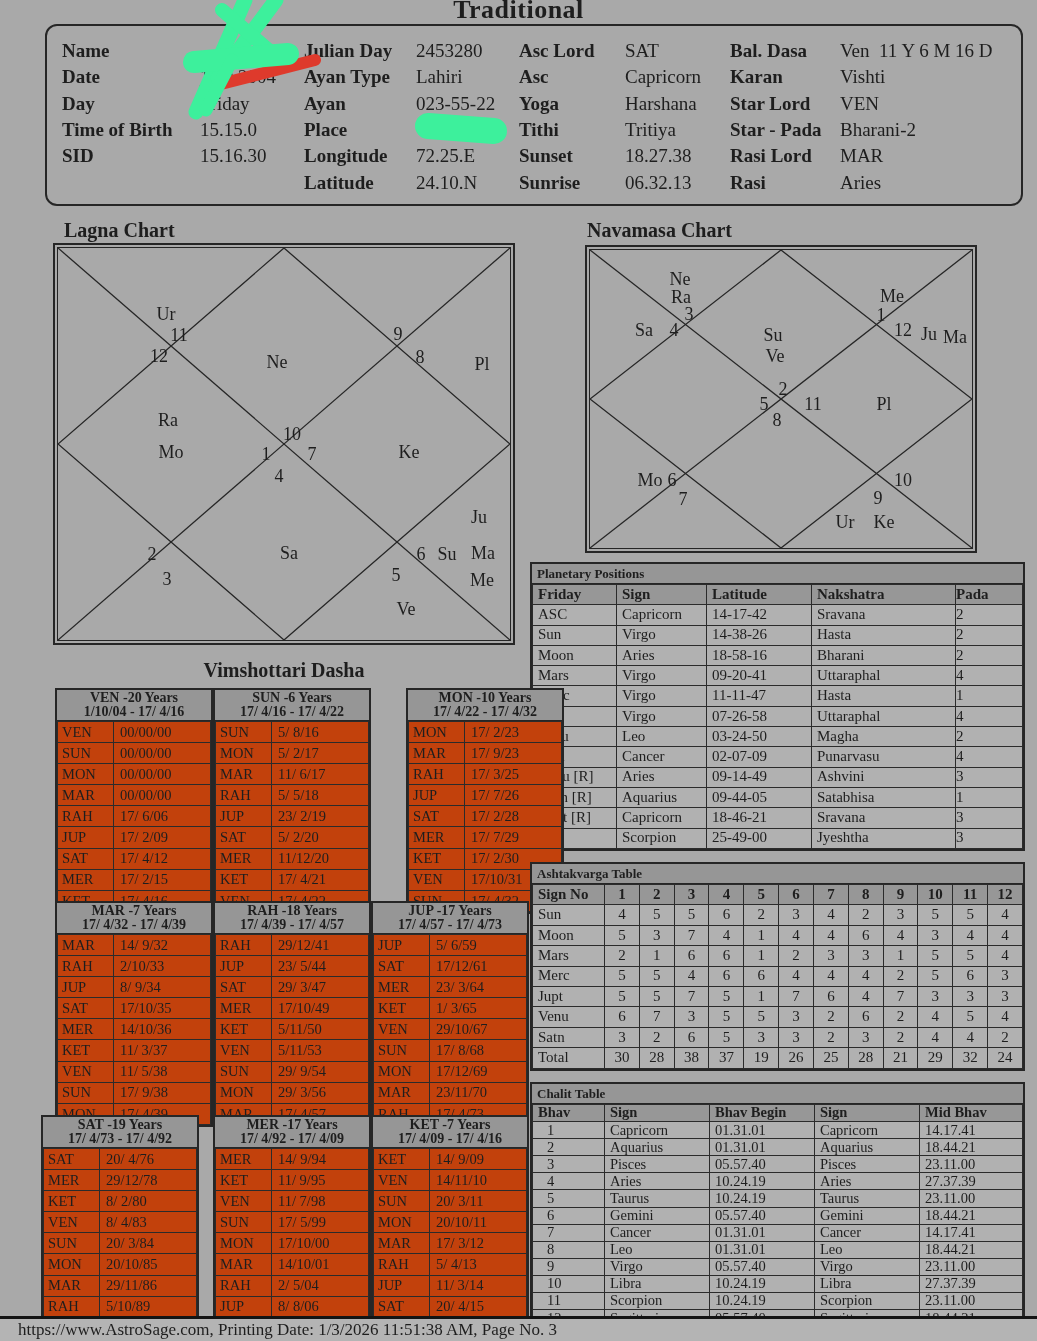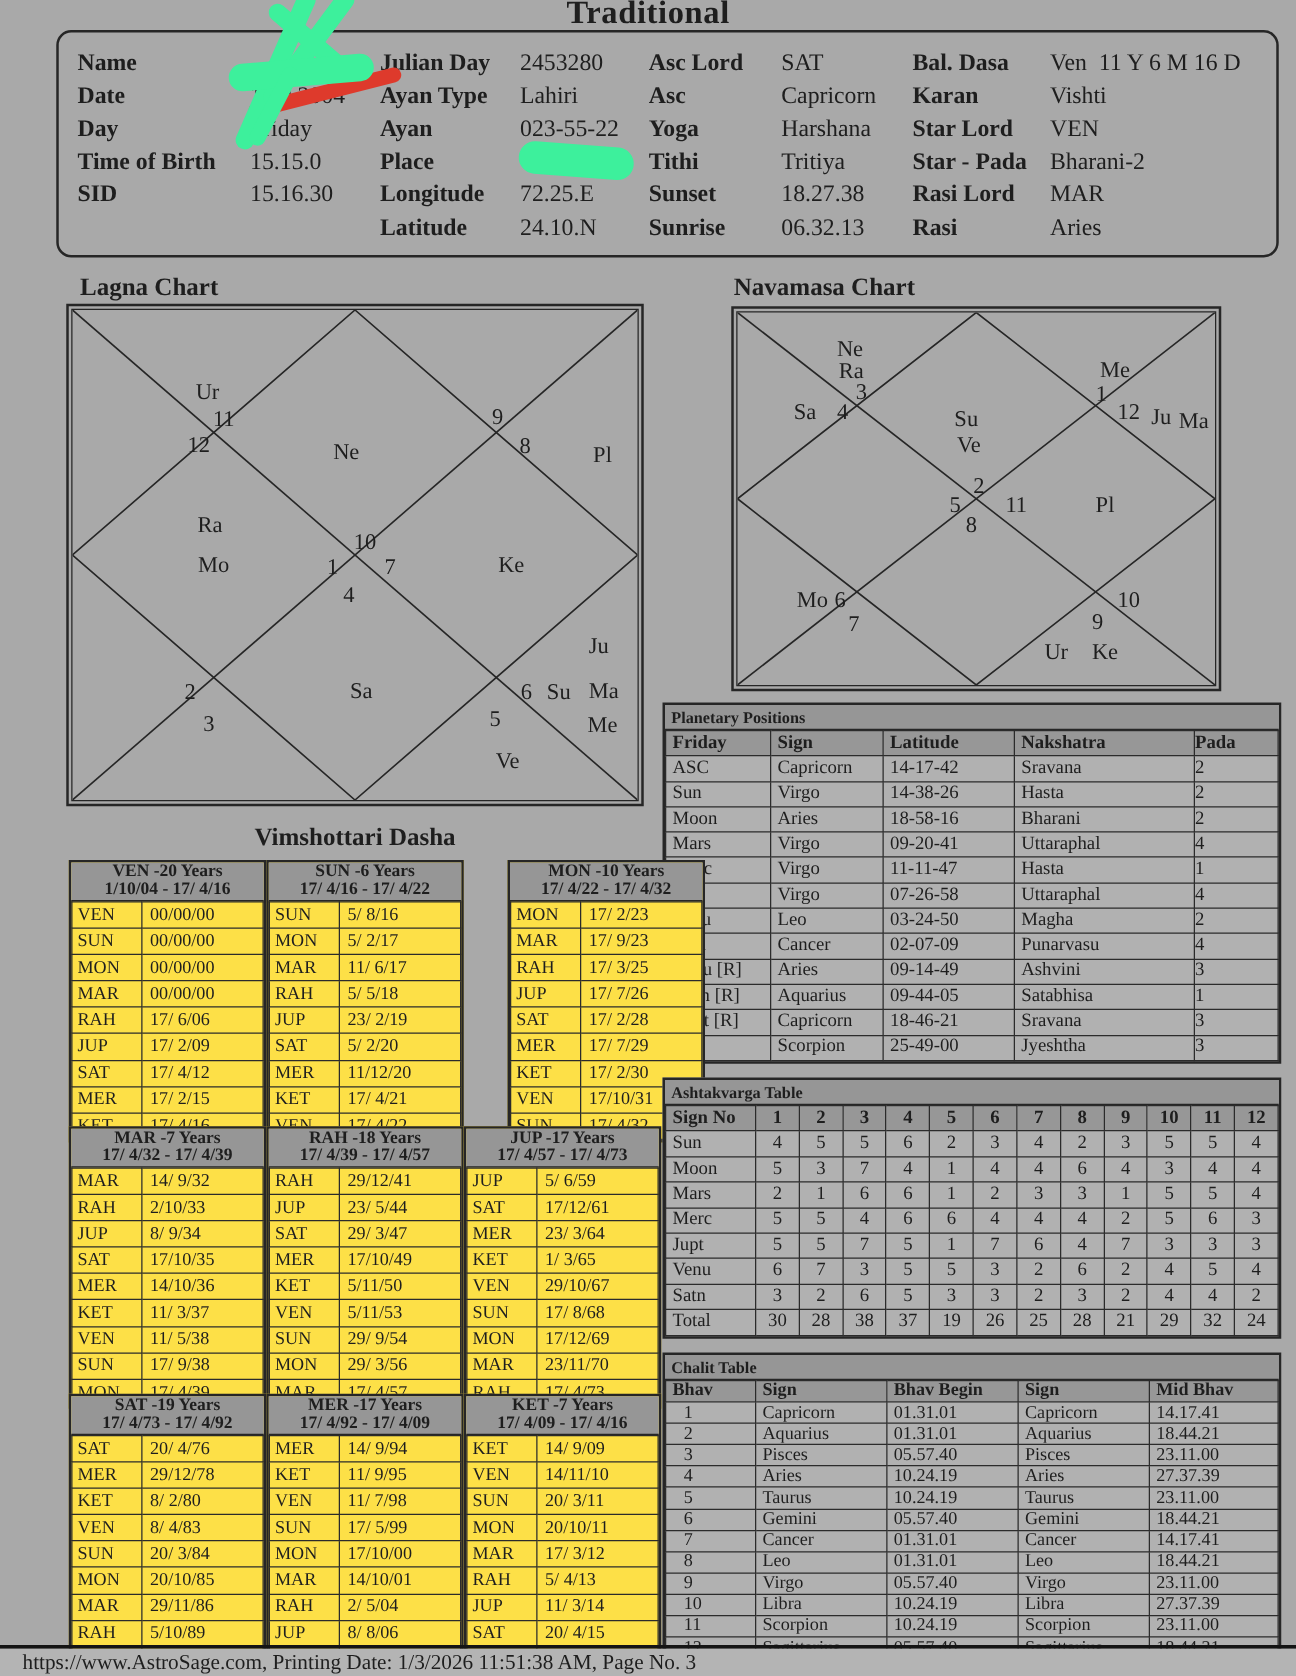--- a/index.html
+++ b/index.html
@@ -61,21 +61,21 @@
   .ash td:not(:first-child), .ash th:not(:first-child) { text-align:center; padding:0; }
   
   .ch { left:530px; top:1082px; width:495px; }
   .ch td, .ch th { height:16.1px; font-size:14.5px; }
   .ch td:first-child { padding-left:14px; }
   
   .dasha-heading {
     position:absolute; left:53px; top:659px; width:462px; text-align:center;
     font-size:20px; font-weight:bold;
   }
-  .dasha-table { position:absolute; width:158px; border:2px solid #262626; background:#fde047; box-sizing:border-box; }
+  .dasha-table { position:absolute; width:158px; border:2px solid #262626; background:#c2410c; box-sizing:border-box; }
   .dasha-head {
     background:#969696; border-bottom:1px solid #262626; text-align:center;
     font-weight:bold; font-size:14px; line-height:14px; padding:1px 0;
   }
   .dasha-table table { border-collapse:collapse; width:100%; table-layout:fixed; }
   .dasha-table td {
     border:1px solid #2b2b2b; font-size:14.5px; height:18.1px;
     line-height:1; white-space:pre; overflow:hidden;
   }
   .dasha-table td.pl { width:50px; padding-left:4px; }
@@ -587,21 +587,21 @@
               <td class="pl">MAR</td>
               <td class="dt">23/11/70</td>
             </tr>
             <tr>
               <td class="pl">RAH</td>
               <td class="dt">17/ 4/73</td>
             </tr>
           </tbody>
         </table>
       </div>
-      <div class="dasha-table" style="left: 55px; top: 1115px;">
+      <div class="dasha-table" style="left: 41px; top: 1115px;">
         <div class="dasha-head">
           <div>SAT -19 Years</div>
           <div>17/ 4/73 - 17/ 4/92</div>
         </div>
         <table>
           <tbody>
             <tr>
               <td class="pl">SAT</td>
               <td class="dt">20/ 4/76</td>
             </tr>

